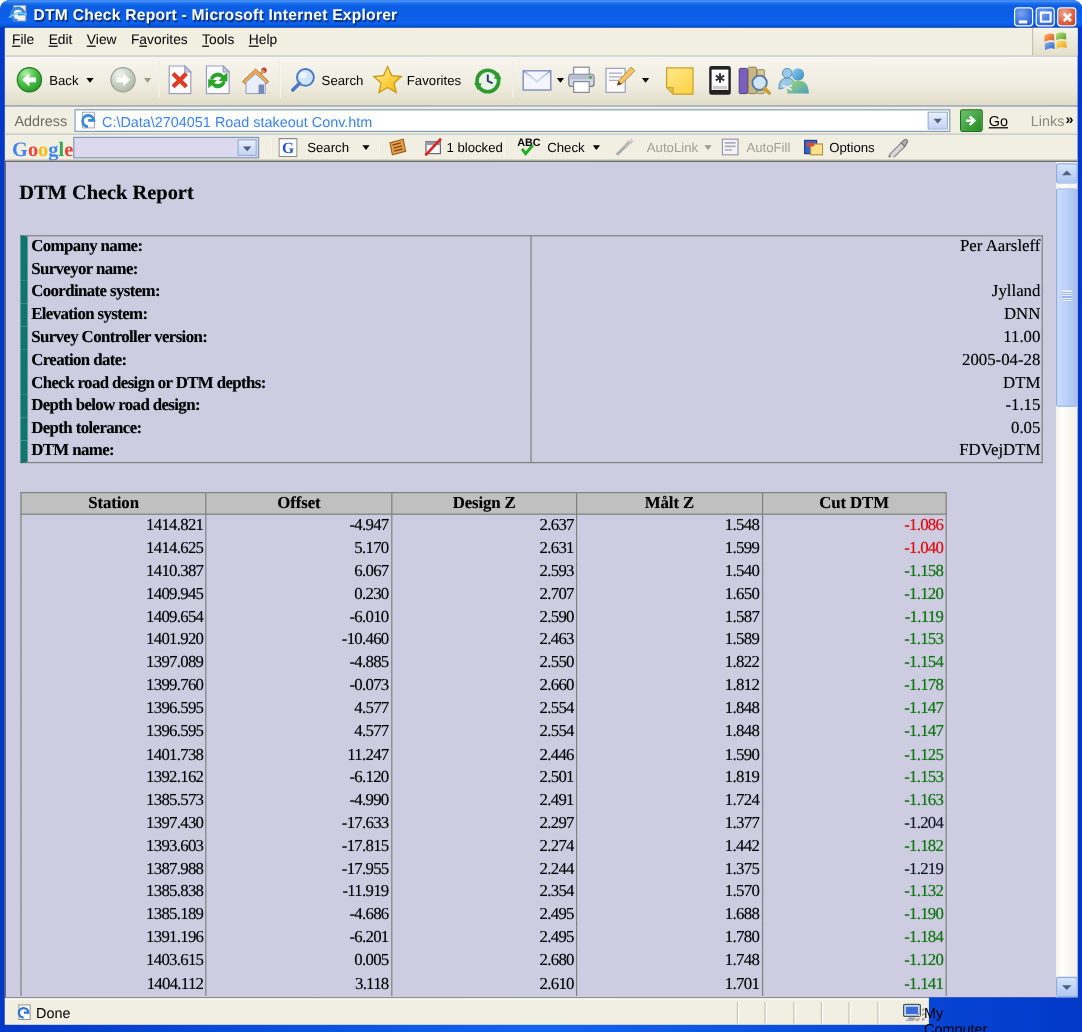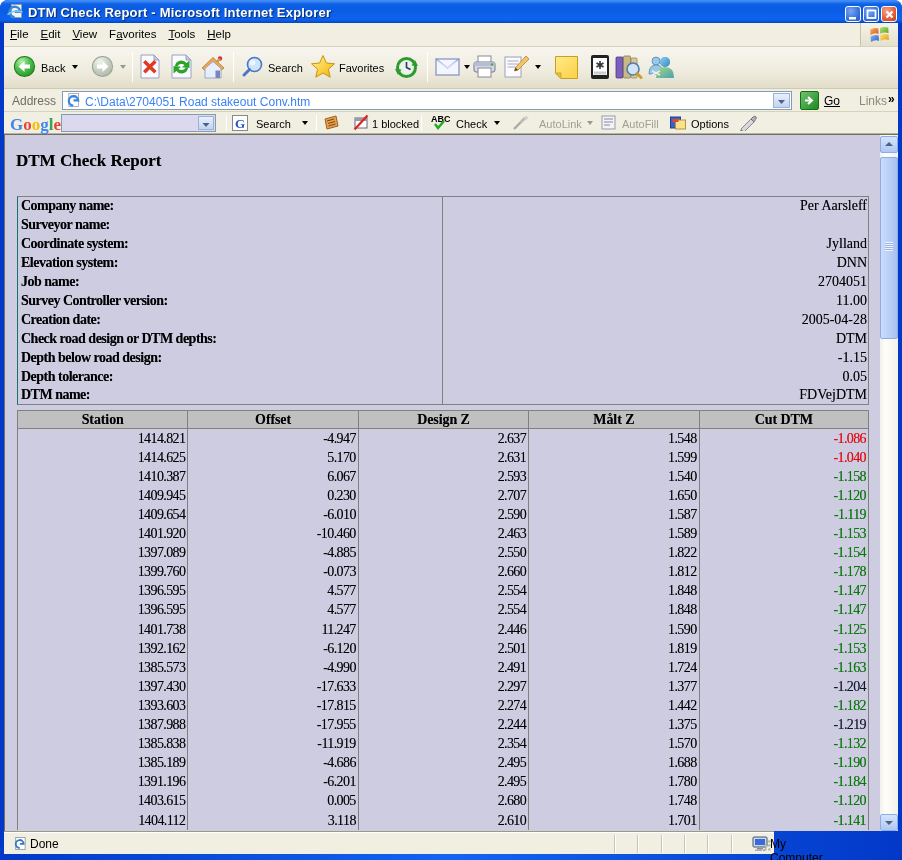--- a/index.html
+++ b/index.html
@@ -46,25 +46,25 @@
 .gtext { position:absolute; top:6px; font-size:11px; color:#000; }
 .gsep { position:absolute; top:3px; width:1px; height:16px; background:#c8c2ac; border-right:1px solid #fff; }
 .gtext.dis { color:#a0a090; }
 
 #content { position:absolute; left:4px; top:134px; width:894px; height:697px; background:#cecce0; border-left:1px solid #716f64; border-top:1px solid #716f64; overflow:hidden; }
 #page { position:absolute; left:0; top:0; width:875px; height:697px; overflow:hidden; font-family:"Liberation Serif", serif; text-shadow:0 0 0.6px rgba(20,20,40,0.45); }
 #page h1 { margin:16px 0 0 11px; font-size:17px; font-family:"Liberation Serif",serif; color:#000; }
 table { border-collapse:separate; border-spacing:0; font-size:14px; }
 #info { position:absolute; left:12px; top:61px; width:852px; }
 #info td { height:19px; padding:0 3px; border:0; vertical-align:middle; }
-#info td.lbl { font-weight:bold; width:425px; border-left:1px solid #0f766e; letter-spacing:-0.5px;margin-left:25px; }
+#info td.lbl { font-weight:bold; width:425px; border-left:6px solid #0f766e; letter-spacing:-0.5px;margin-left:25px; }
 #info td.val { text-align:right; border-left:1px solid #808080; border-right:1px solid #808080; padding:0 1px; }
 #info tr:first-child td { border-top:1px solid #808080; }
 #info tr:last-child td { border-bottom:1px solid #808080; }
-#data { position:absolute; left:12px; top:275px; width:852px; table-layout:fixed; }
+#data { position:absolute; left:12px; top:275px; width:772px; table-layout:fixed; }
 #data th { background:#c0c0c0; font-weight:bold; height:19.1px; letter-spacing:-0.1px; border-top:1px solid #808080; border-left:1px solid #808080; border-bottom:1px solid #808080; text-align:center; }
 #data th:last-child { border-right:1px solid #808080; }
 #data td { height:19.1px; text-align:right; padding:0 2px 0 0; border-left:1px solid #808080; letter-spacing:-0.6px; }
 #data td:last-child { border-right:1px solid #808080;margin-left:22px; }
 .red { color:#f00; } .green { color:#008000; } .blue { color:#0f172a; }
 
 #scrollbar { position:absolute; right:0; top:0; width:18px; height:697px; background:linear-gradient(90deg,#f2f1ea,#fefefb 30%,#f2f1ea); }
 .sbtn { position:absolute; left:0; width:18px; height:17px; background:linear-gradient(180deg,#d5e4fb,#b0c7f2); border:1px solid #8cace8; border-radius:2px; }
 #sb-up { top:1px; } #sb-down { bottom:1px; }
 #sb-thumb { position:absolute; left:0; top:22px; width:18px; height:182px; background:linear-gradient(90deg,#ccdcfb,#bad0f8 50%,#a8c0ef); border:1px solid #8cace8; border-radius:2px; }
@@ -371,24 +371,20 @@
             </tr>
         <tr>
               <td class="lbl">Coordinate system:</td>
               <td class="val">Jylland</td>
             </tr>
         <tr>
               <td class="lbl">Elevation system:</td>
               <td class="val">DNN</td>
             </tr>
         <tr>
-              <td class="lbl">Job name:</td>
-              <td class="val">2704051</td>
-            </tr>
-        <tr>
               <td class="lbl">Survey Controller version:</td>
               <td class="val">11.00</td>
             </tr>
         <tr>
               <td class="lbl">Creation date:</td>
               <td class="val">2005-04-28</td>
             </tr>
         <tr>
               <td class="lbl">Check road design or DTM depths:</td>
               <td class="val">DTM</td>

